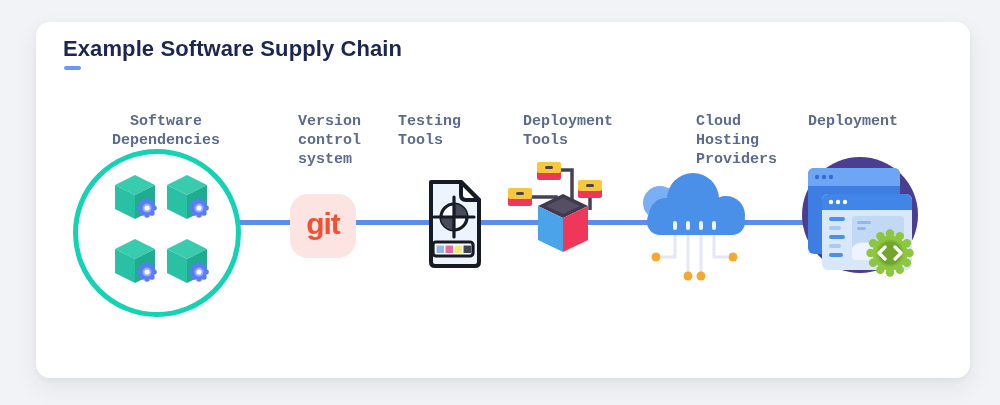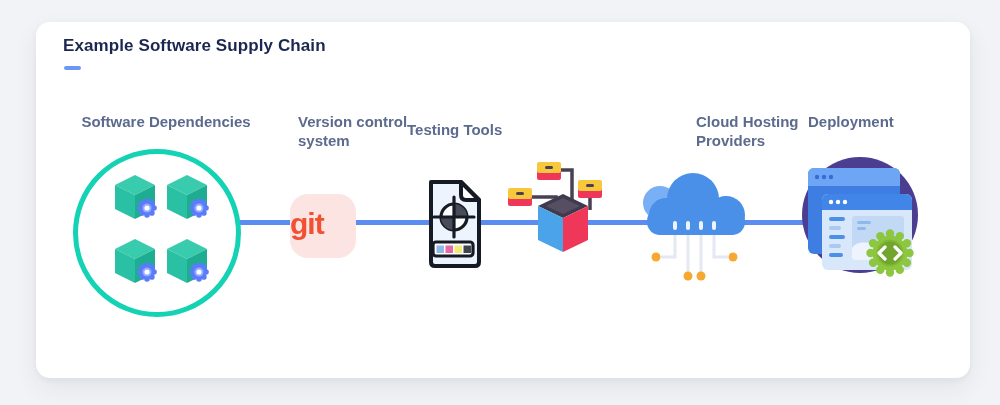--- a/index.html
+++ b/index.html
@@ -8,52 +8,52 @@
     background:#f2f3f6;
     font-family:"Liberation Sans", sans-serif;
   }
   .card{
     position:absolute;left:36px;top:22px;width:934px;height:356px;
     background:#ffffff;border-radius:14px;
     box-shadow:0 2px 6px rgba(30,40,70,0.05), 0 10px 26px rgba(30,40,70,0.07);
   }
   .title{
     position:absolute;left:27px;top:14px;
-    font-size:17px;font-weight:bold;color:#1b2750;letter-spacing:0.1px;
+    font-size:22px;font-weight:bold;color:#1b2750;letter-spacing:0.1px;
   }
   .title-underline{
     position:absolute;left:28px;top:44px;width:17px;height:4px;
     border-radius:2px;background:#6e96f5;
   }
   .flow-line{
     position:absolute;left:200px;top:198px;width:582px;height:5px;
     background:#5d8cf1;border-radius:3px;z-index:1;
   }
   .stage-label{
     position:absolute;top:90px;
-    font-size:15px;font-weight:bold;color:#5c6b8d;line-height:19px;
+    font-size:15px;font-weight:bold;color:#5c6b8d;line-height:19px;font-family:Liberation Mono, monospace;
   }
   .lbl-1{left:42px;width:176px;text-align:center;}
   .lbl-2{left:262px;width:118px;}
-  .lbl-3{left:371px;width:110px;margin-top:8px;}
+  .lbl-3{left:362px;width:110px;}
   .lbl-4{left:487px;width:100px;}
   .lbl-5{left:660px;width:110px;}
   .lbl-6{left:772px;width:120px;}
   .icon{position:absolute;z-index:2;}
   .dep-circle{
     left:37px;top:127px;width:158px;height:158px;
     border:5px solid #14d2b4;border-radius:50%;background:#ffffff;
   }
   .cube{position:absolute;width:50px;height:48px;}
   .cube1{left:32px;top:19px;} .cube2{left:84px;top:19px;}
   .cube3{left:32px;top:83px;} .cube4{left:84px;top:83px;}
   .git-box{
     left:254px;top:172px;width:66px;height:64px;
     background:#fce4e2;border-radius:18px;
-    display:flex;align-items:center;justify-content:flex-start;
+    display:flex;align-items:center;justify-content:center;
   }
   .git-text{
     color:#f05133;font-size:30px;font-weight:bold;letter-spacing:-1px;
     padding-bottom:5px;
   }
   .test-doc{left:385px;top:156px;}
   .deploy{left:468px;top:134px;}
   .cloud{left:604px;top:150px;}
   .app{left:760px;top:130px;}
 </style>
@@ -63,20 +63,21 @@
 <div class="card">
 
   <div class="title">Example Software Supply Chain</div>
   <div class="title-underline"></div>
 
   <div class="flow-line"></div>
 
   <div class="stage-label lbl-1">Software Dependencies</div>
   <div class="stage-label lbl-2">Version control system</div>
   <div class="stage-label lbl-3">Testing Tools</div>
+  <div class="stage-label lbl-4">Deployment Tools</div>
   <div class="stage-label lbl-5">Cloud Hosting Providers</div>
   <div class="stage-label lbl-6">Deployment</div>
 
   <div class="icon dep-circle">
     <svg class="cube cube1" viewBox="0 0 50 48">
       <polygon points="25,2 45,12 25,22 5,12" fill="#39cbae"></polygon>
       <polygon points="5,12 25,22 25,46 5,36" fill="#29c0a3"></polygon>
       <polygon points="45,12 25,22 25,46 45,36" fill="#1ead90"></polygon>
       <g>
         <circle cx="44" cy="35" r="2.8" fill="#5b7cfa"></circle>

